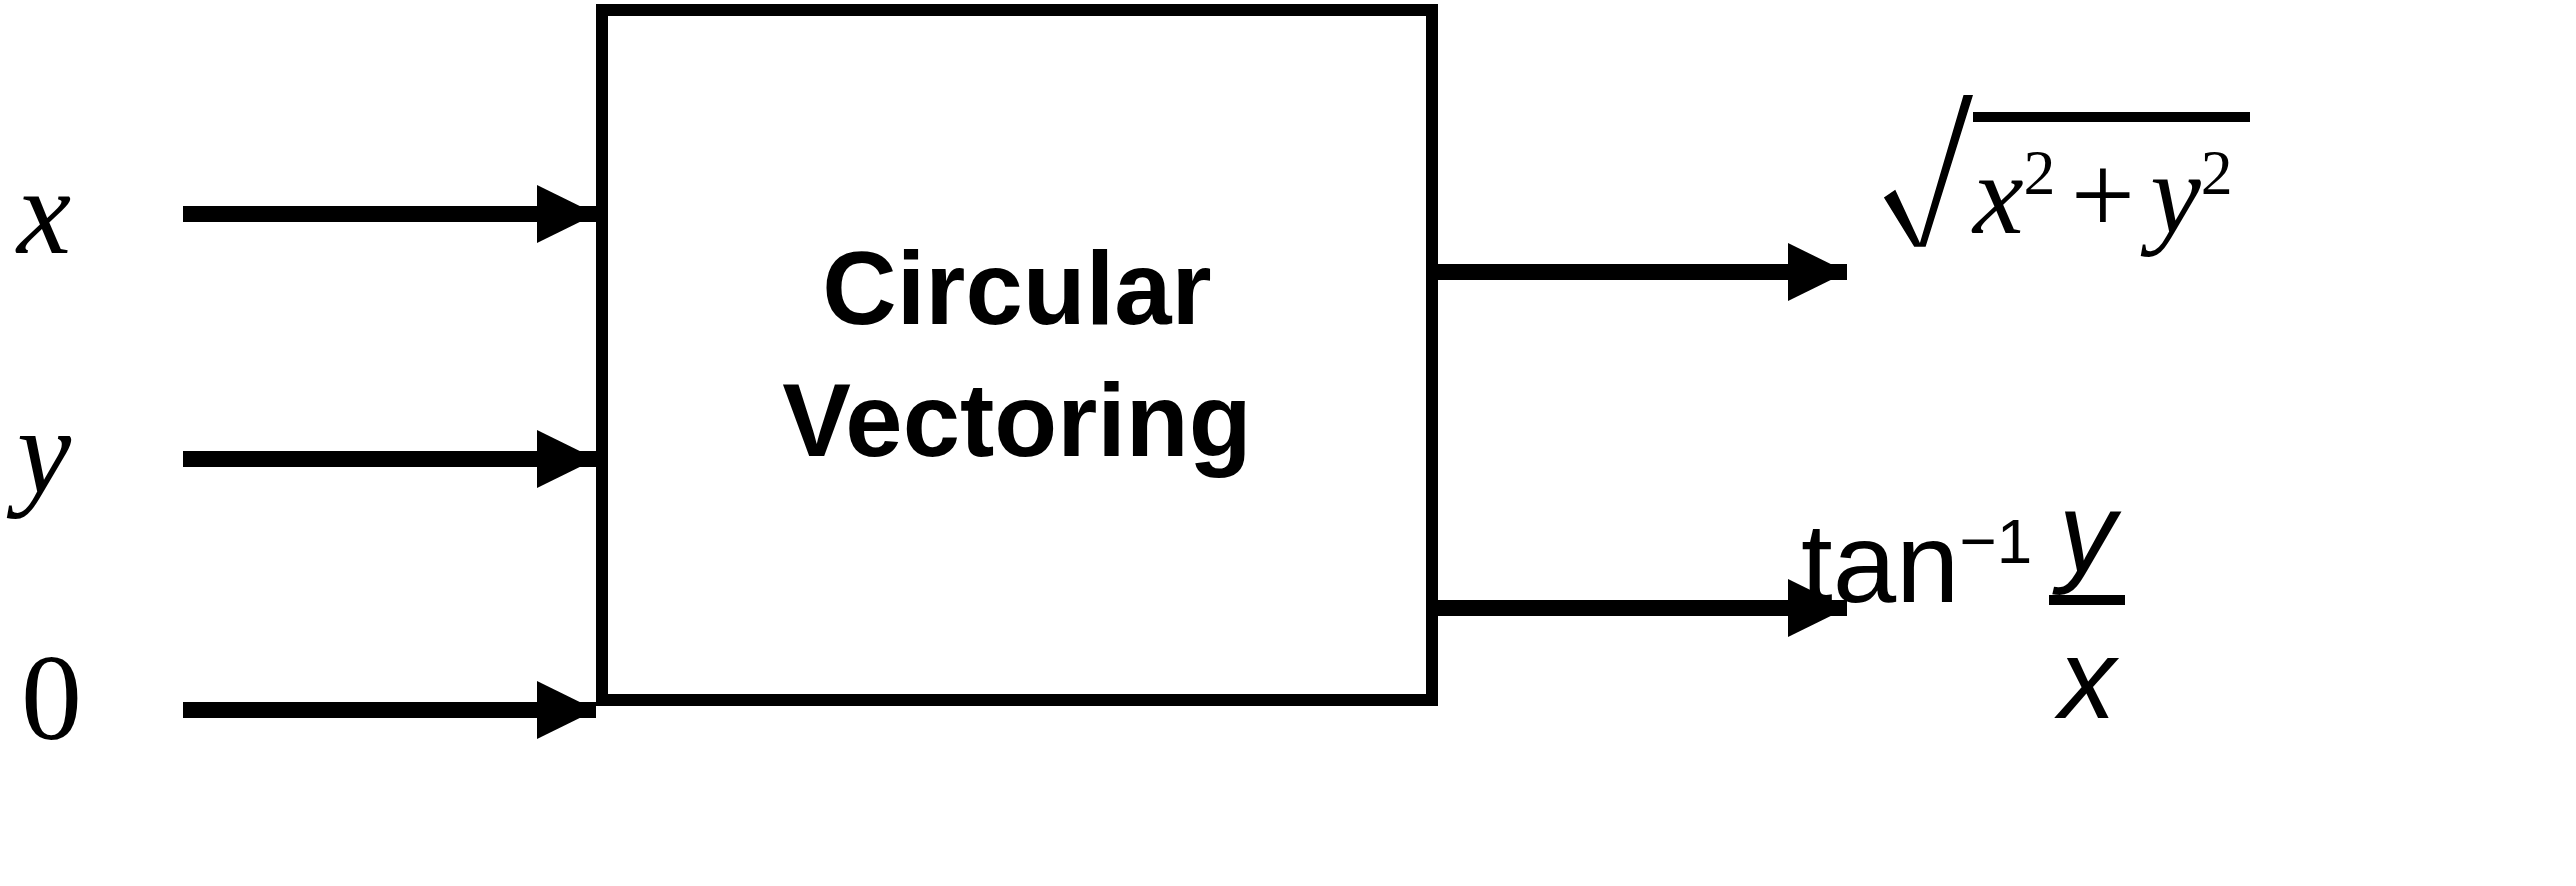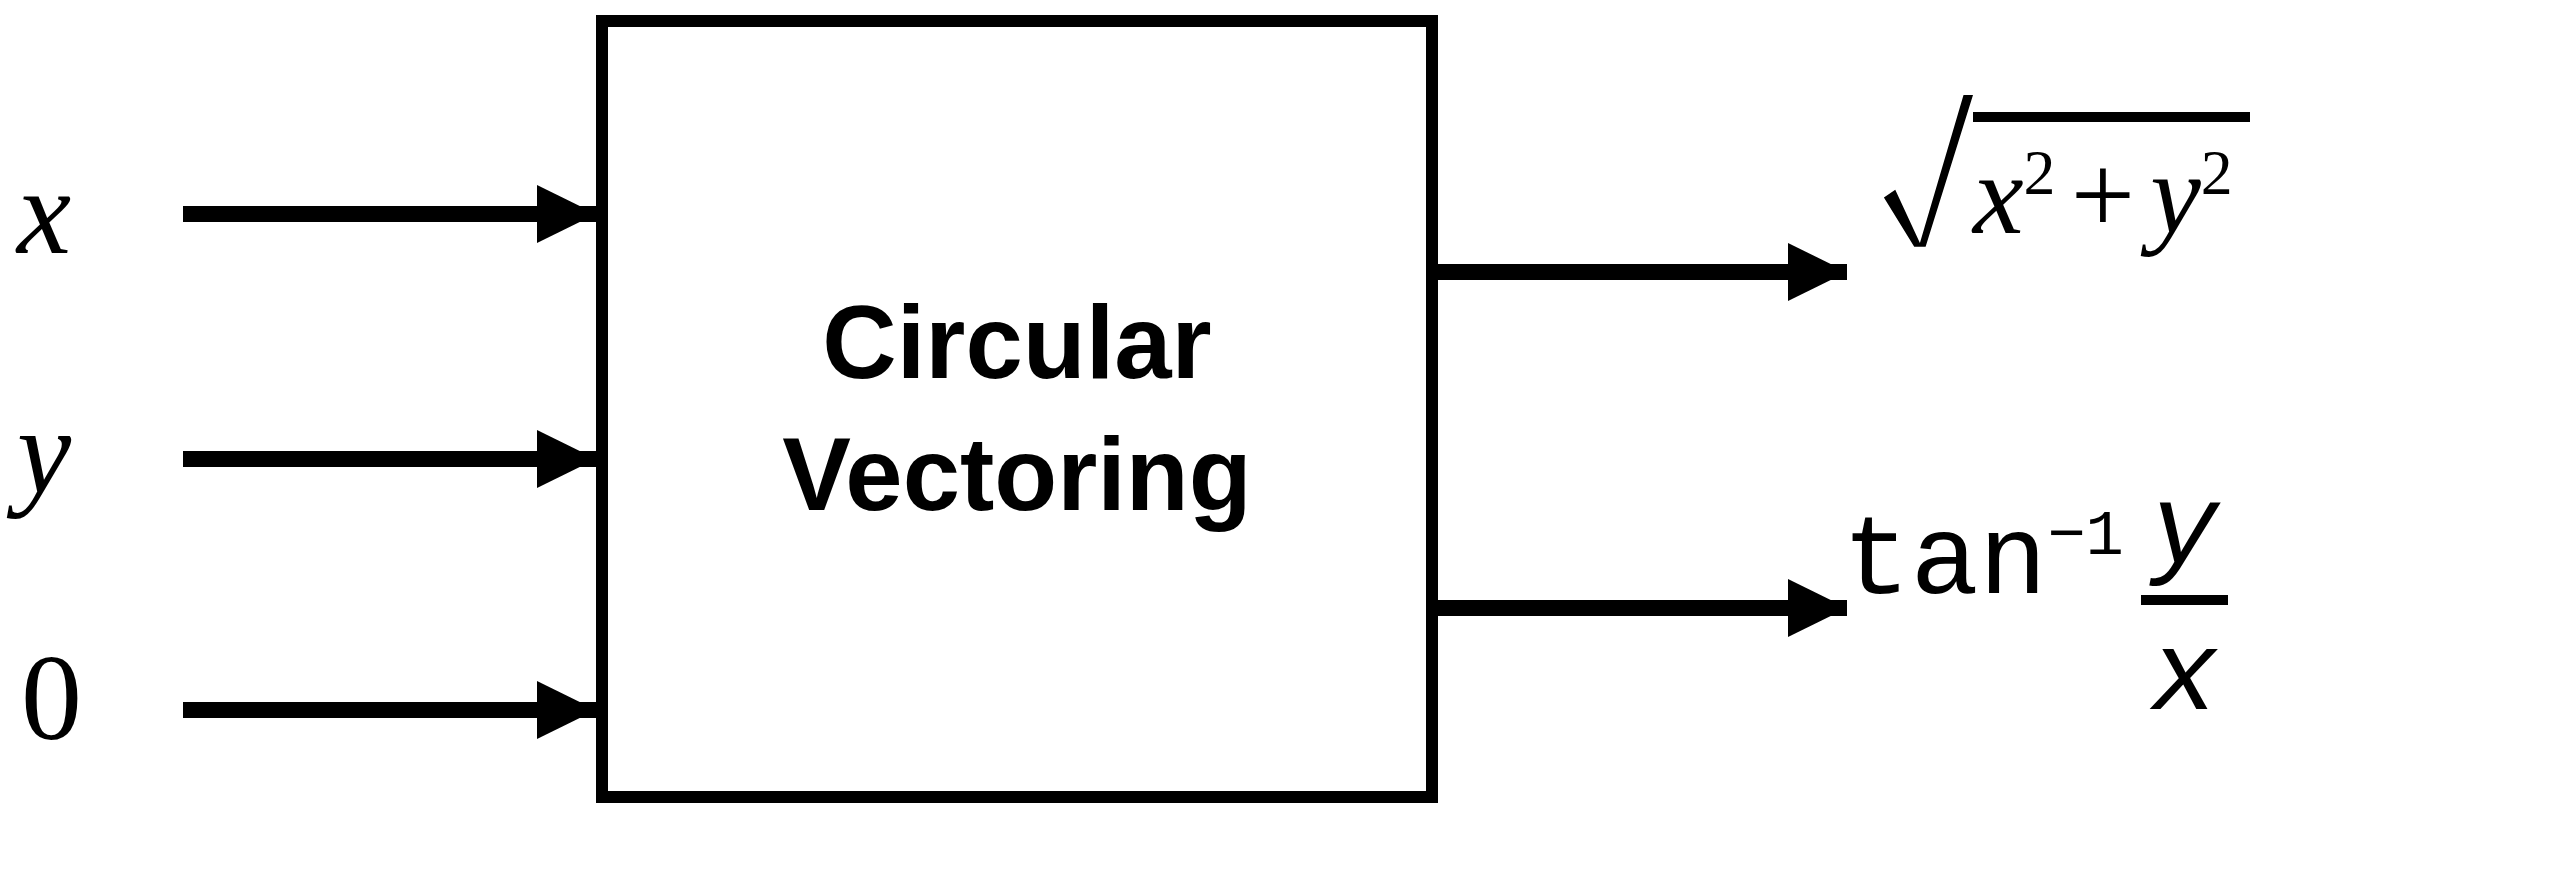--- a/index.html
+++ b/index.html
@@ -61,23 +61,23 @@
 
   #arrow-out-mag   { left: 1437px; top: 272px; }
   #arrow-out-phase { left: 1437px; top: 608px; }
   #arrow-out-mag .shaft, #arrow-out-phase .shaft { width: 410px; }
   #arrow-out-mag .head,  #arrow-out-phase .head  { left: 351px; }
 
   
   #block {
     position: absolute;
     left: 596px;
-    top: 15px;
+    top: 4px;
     width: 842px;
-    height: 788px;
+    height: 702px;
     box-sizing: border-box;
     border: 12.4px solid #000000;
     background: #ffffff;
     display: flex;
     flex-direction: column;
     align-items: center;
     justify-content: center;
   }
   #block .block-line {
     font-family: "Liberation Sans", sans-serif;
@@ -128,24 +128,24 @@
   sup.expo {
     font-size: 0.56em;
     font-style: normal;
     vertical-align: super;
     line-height: 0;
   }
 
   
   #expr-phase {
     position: absolute;
-    left: 1842px;
+    left: 1801px;
     top: 475px;
     color: #000000;
-    font-family: Liberation Mono, monospace;
+    font-family: Liberation Sans, sans-serif;
     white-space: nowrap;
     display: flex;
     align-items: flex-start;
   }
   #expr-phase .fn {
     font-style: normal;
     font-size: 114px;
     line-height: 1;
     display: inline-block;
     padding-top: 30.5px;

